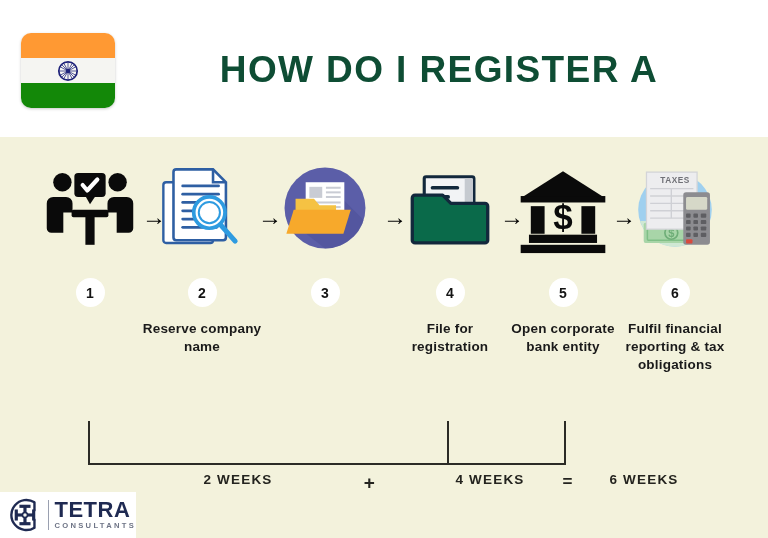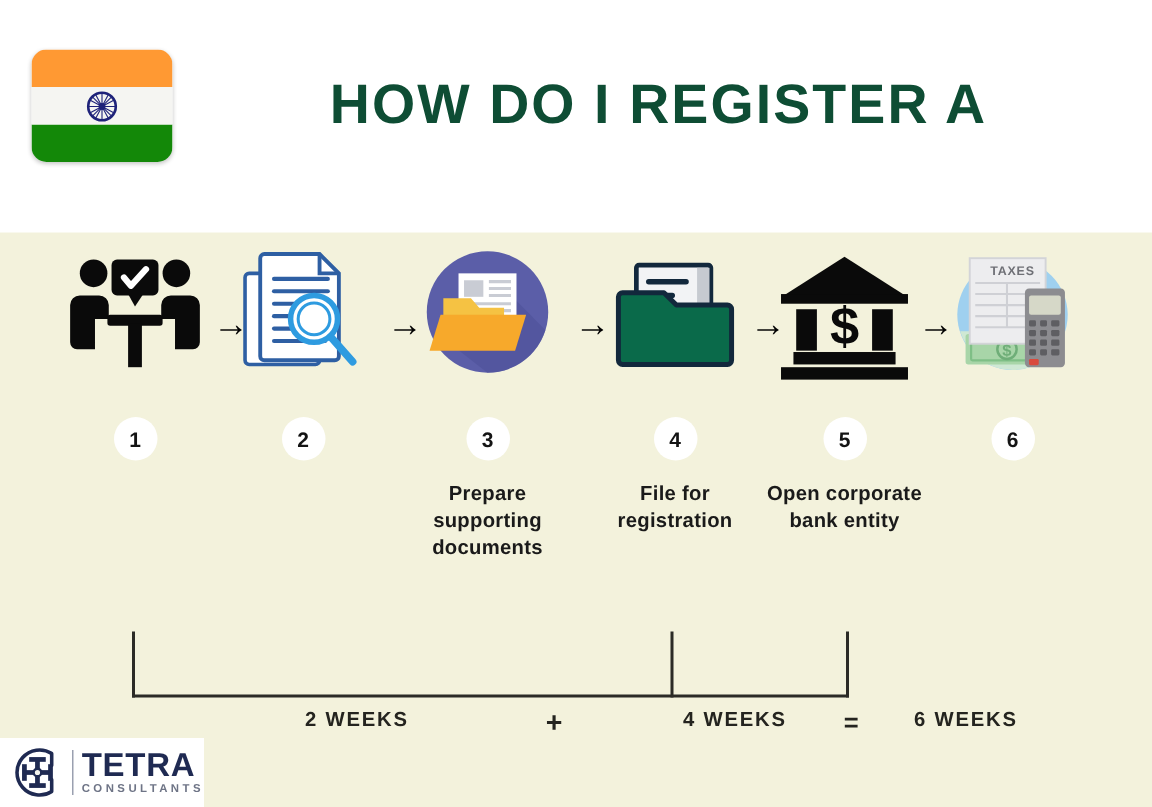--- a/index.html
+++ b/index.html
@@ -9,21 +9,21 @@
     overflow: hidden;
   }
   #infographic {
     position: relative;
     width: 768px; height: 538px;
     background: #F3F2DC;
   }
   
   .header {
     position: absolute; left: 0; top: 0;
-    width: 768px; height: 155px;
+    width: 768px; height: 137px;
     background: #FFFFFF;
     display: flex; align-items: center;
   }
   .flag {
     position: absolute; left: 21px; top: 33px;
     width: 94px; height: 75px;
     border-radius: 10px; overflow: hidden;
     box-shadow: 0 1px 3px rgba(0,0,0,0.22);
     background: #FFFFFF;
   }
@@ -184,20 +184,21 @@
             <line x1="29" y1="53" x2="52" y2="53"></line>
             <line x1="29" y1="62" x2="58" y2="62"></line>
             <line x1="29" y1="71" x2="66" y2="71"></line>
           </g>
           <circle cx="58" cy="55" r="17" fill="#FFFFFF" stroke="#2E9BE0" stroke-width="4"></circle>
           <circle cx="58" cy="55" r="11.5" fill="none" stroke="#2E9BE0" stroke-width="2.2"></circle>
           <line x1="70" y1="68" x2="86" y2="86" stroke="#2E9BE0" stroke-width="5.5" stroke-linecap="round"></line>
         </svg>
       </div>
       <div class="badge">2</div>
+      <div class="step-label">Reserve company name</div>
     </div>
     <div class="arrow" style="left:258px">→</div>
 
     <div class="step" style="left:265px">
       <div class="icon-box">
         <svg width="92" height="92" viewBox="0 0 100 100">
           <circle cx="50" cy="50" r="44" fill="#5B5EA8"></circle>
           <path d="M50 94 a44 44 0 0 0 42 -31 l-34 -34 l-40 40 z" fill="#4D5098" opacity="0.55"></path>
           <rect x="29" y="22" width="42" height="38" fill="#FFFFFF"></rect>
           <rect x="33" y="27" width="14" height="12" fill="#C9CCD4"></rect>
@@ -207,21 +208,20 @@
             <line x1="51" y1="38" x2="67" y2="38"></line>
             <line x1="33" y1="44" x2="67" y2="44"></line>
             <line x1="33" y1="49" x2="67" y2="49"></line>
             <line x1="33" y1="54" x2="58" y2="54"></line>
           </g>
           <path d="M18 40 h20 l6 7 h18 v8 h-44 z" fill="#F5C243"></path>
           <path d="M16 52 h62 l-8 26 h-62 z" fill="#F7A92B"></path>
         </svg>
       </div>
       <div class="badge">3</div>
-      <div class="step-label">Prepare supporting documents</div>
     </div>
     <div class="arrow" style="left:383px">→</div>
 
     <div class="step" style="left:390px">
       <div class="icon-box">
         <svg width="92" height="92" viewBox="0 0 100 100">
           <rect x="22" y="16" width="54" height="34" rx="2" fill="#F2F3F5" stroke="#12283C" stroke-width="3.4"></rect>
           <rect x="66" y="18" width="9" height="31" fill="#C6CAD0"></rect>
           <g stroke="#12283C" stroke-width="4" stroke-linecap="round">
             <line x1="31" y1="28" x2="58" y2="28"></line>
@@ -284,20 +284,21 @@
             <rect x="70" y="70" width="5" height="4.5" rx="1"></rect>
             <rect x="78" y="70" width="6" height="4.5" rx="1"></rect>
             <rect x="62" y="77" width="5" height="4.5" rx="1"></rect>
             <rect x="70" y="77" width="5" height="4.5" rx="1"></rect>
             <rect x="78" y="77" width="6" height="4.5" rx="1"></rect>
           </g>
           <rect x="62" y="84" width="7" height="4.5" rx="1" fill="#D94A3D"></rect>
         </svg>
       </div>
       <div class="badge">6</div>
+      <div class="step-label">Fulfil financial reporting &amp; tax obligations</div>
     </div>
   </div>
 
   <div class="timeline">
     <div class="tl-line" style="left:88px; top:12px; width:2px; height:44px;"></div>
     <div class="tl-line" style="left:447px; top:12px; width:2px; height:44px;"></div>
     <div class="tl-line" style="left:564px; top:12px; width:2px; height:44px;"></div>
     <div class="tl-line" style="left:88px; top:54px; width:478px; height:2px;"></div>
 
     <div class="tl-labels">

